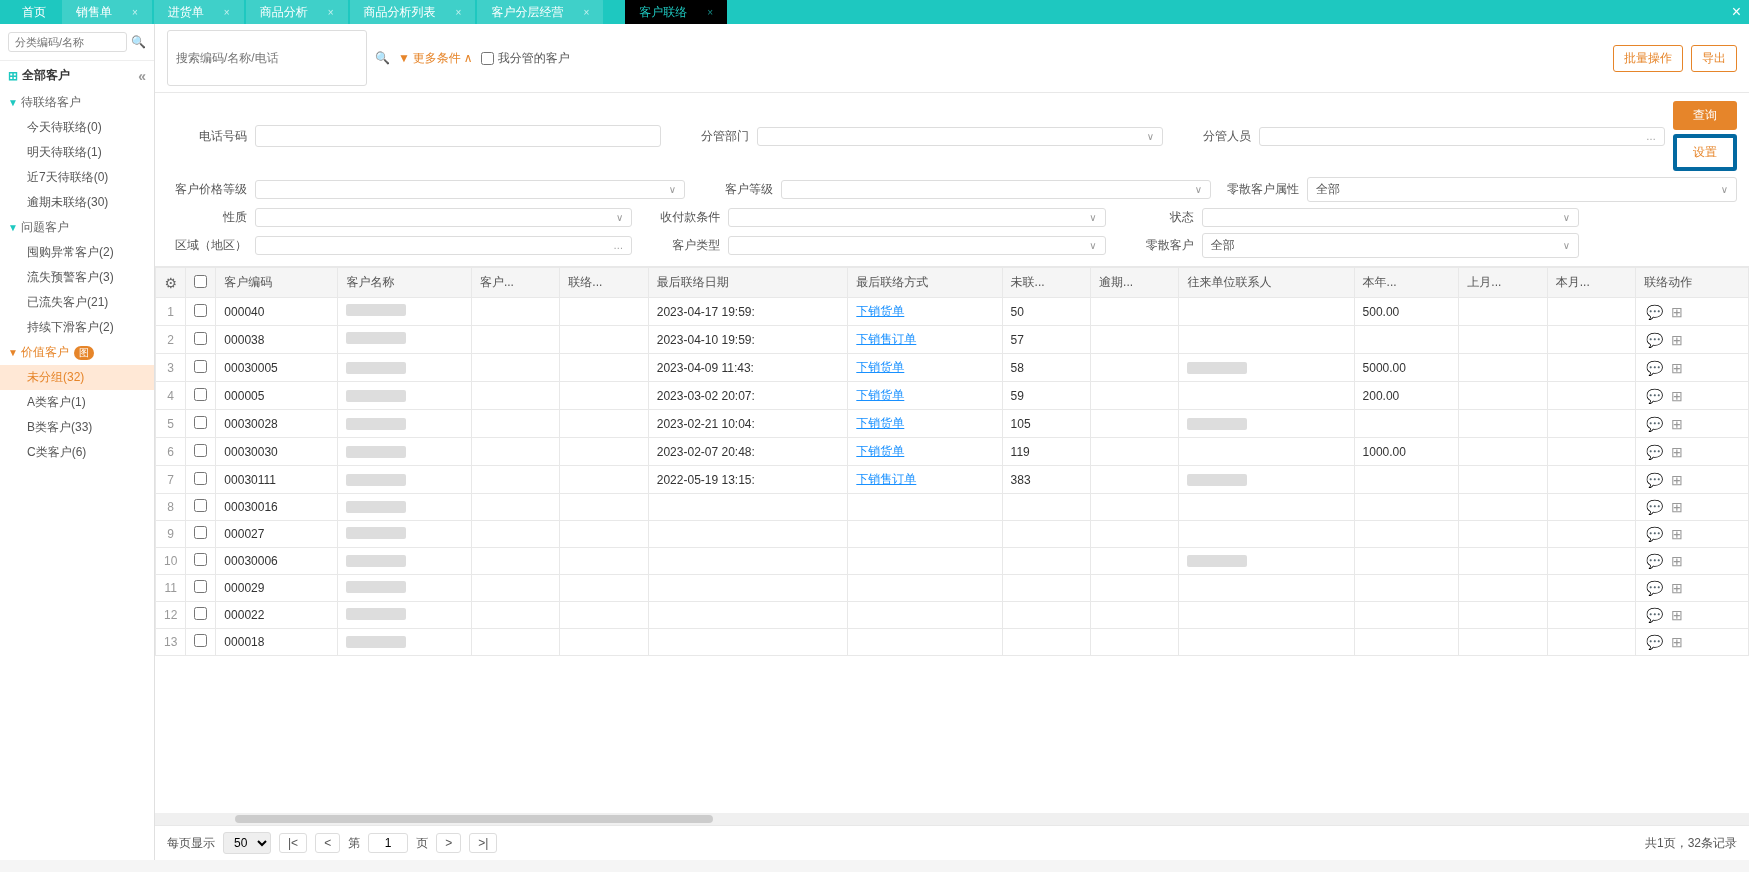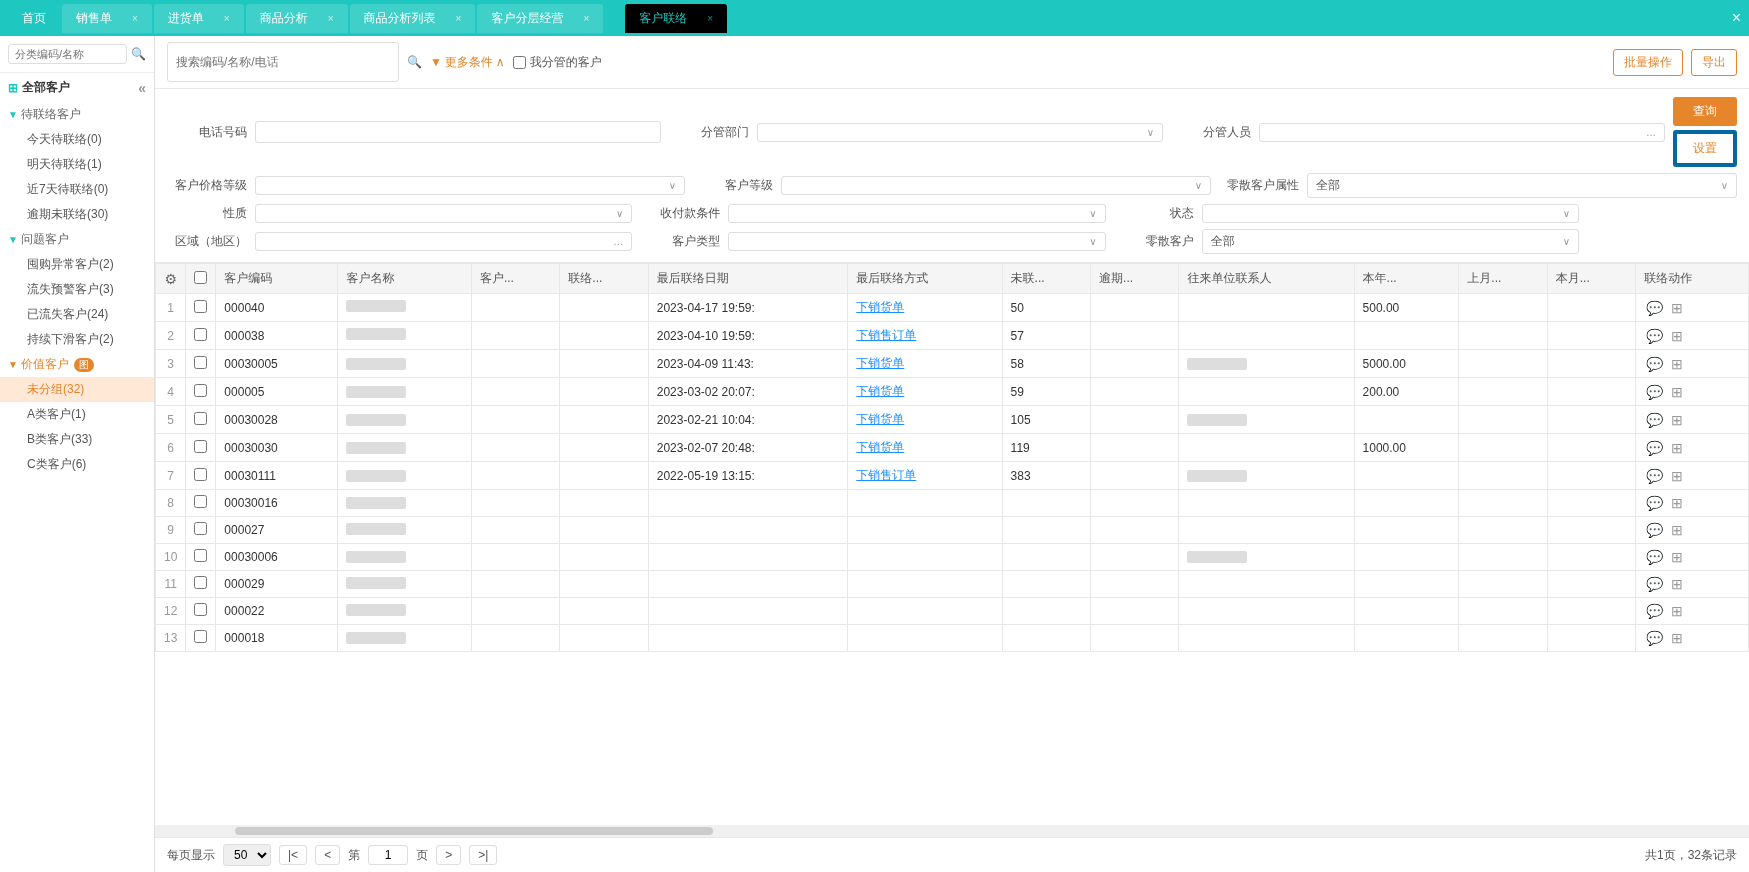--- a/index.html
+++ b/index.html
@@ -3,21 +3,21 @@
   <meta charset="utf-8">
   <style>
     * { box-sizing: border-box; margin: 0; padding: 0; font-family: 'Microsoft YaHei', Arial, sans-serif; font-size: 12px; }
     body { background: #f5f5f5; overflow: hidden; }
 
     
     .top-nav {
       background: #1ec8c0;
       display: flex;
       align-items: center;
-      height: 36px;
+      height: 24px;
       padding: 0 8px;
       gap: 2px;
     }
     .nav-tab {
       padding: 6px 14px;
       color: #fff;
       cursor: pointer;
       border-radius: 3px 3px 0 0;
       white-space: nowrap;
       display: flex;
@@ -112,22 +112,22 @@
       background: #fff;
       padding: 6px 12px;
       display: flex;
       align-items: center;
       gap: 8px;
       border-bottom: 1px solid #e8e8e8;
     }
     .filter-search-input {
       border: 1px solid #ddd;
       border-radius: 3px;
-      padding: 12px 8px;
-      width: 232px;
+      padding: 20px 8px;
+      width: 200px;
     }
     .filter-btn {
       color: #e6852a;
       cursor: pointer;
       display: flex;
       align-items: center;
       gap: 3px;
     }
     .filter-checkbox {
       display: flex;
@@ -374,21 +374,21 @@
     <div class="sidebar-item">明天待联络(1)</div>
     <div class="sidebar-item">近7天待联络(0)</div>
     <div class="sidebar-item">逾期未联络(30)</div>
 
     <div class="sidebar-group-title">
       <span class="arrow">▼</span>
       <span>问题客户</span>
     </div>
     <div class="sidebar-item">囤购异常客户(2)</div>
     <div class="sidebar-item">流失预警客户(3)</div>
-    <div class="sidebar-item">已流失客户(24)</div>
+    <div class="sidebar-item">已流失客户(21)</div>
     <div class="sidebar-item">持续下滑客户(2)</div>
 
     <div class="sidebar-group-title" style="color:#e6852a;">
       <span class="arrow" style="color:#e6852a;">▼</span>
       <span>价值客户</span>
       <span class="orange-badge">图</span>
     </div>
     <div class="sidebar-item active">未分组(32)</div>
     <div class="sidebar-item">A类客户(1)</div>
     <div class="sidebar-item">B类客户(33)</div>

